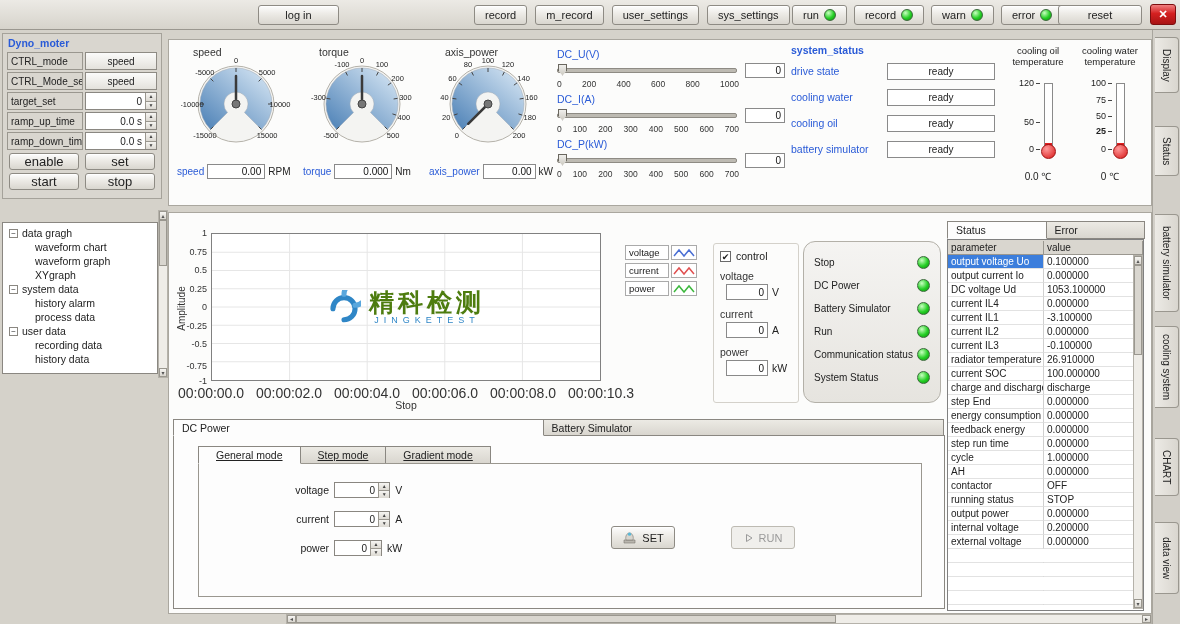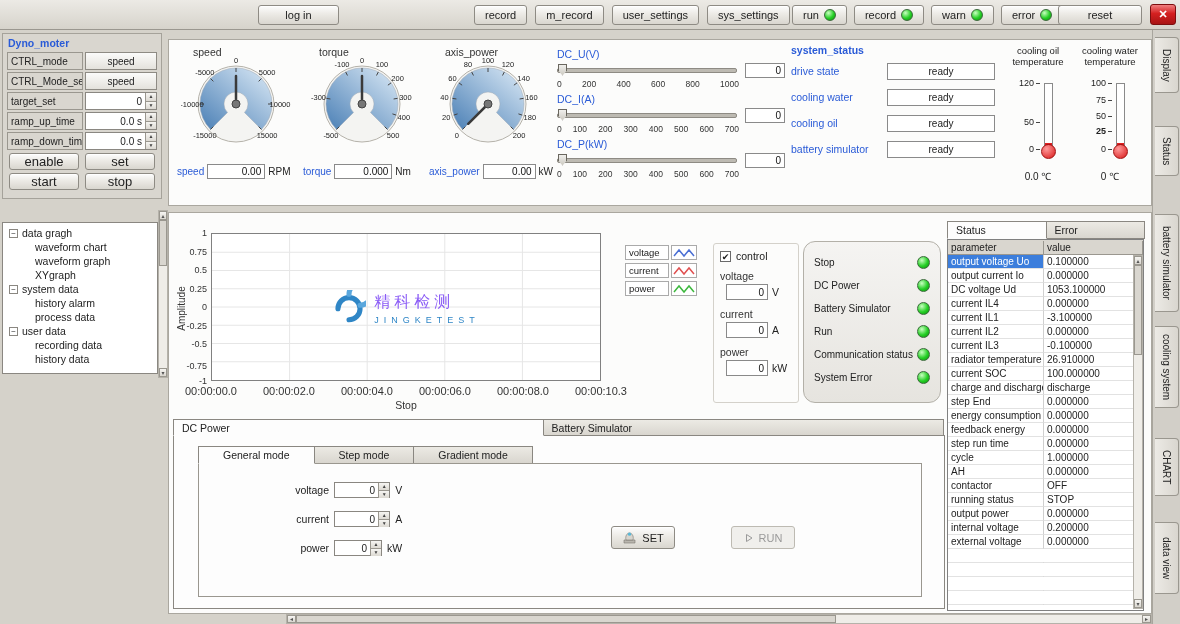--- a/index.html
+++ b/index.html
@@ -82,24 +82,24 @@
   
   .side-strip{position:absolute;right:0;top:30px;width:28px;height:594px;background:#d2cfc8;border-left:1px solid #a8a59d;}
   .side-tab{position:absolute;left:2px;width:24px;background:linear-gradient(to right,#eceae5,#d9d6cf);border:1px solid #9a978f;border-left:none;border-radius:0 4px 4px 0;writing-mode:vertical-rl;font-size:10px;color:#222;display:flex;align-items:center;justify-content:center;cursor:pointer;}
   
   .bottom-panel{position:absolute;left:168px;top:212px;width:984px;height:402px;background:#fcfcfb;border:1px solid #aaa79f;}
   
   .chart-area{position:absolute;left:4px;top:12px;width:534px;height:192px;}
   .amp-label{position:absolute;left:-14px;top:78px;font-size:10px;color:#333;transform:rotate(-90deg);}
   .plot{position:absolute;left:38px;top:8px;width:390px;height:148px;background:#fff;border:1px solid #808080;}
   .ytick{position:absolute;width:28px;text-align:right;font-size:9px;color:#333;transform:translateY(-50%);left:6px;}
-  .xtick{position:absolute;font-size:11px;color:#333;transform:translateX(-50%);top:160px;white-space:nowrap;}
+  .xtick{position:absolute;font-size:14px;color:#333;transform:translateX(-50%);top:160px;white-space:nowrap;}
   .time-label{position:absolute;left:38px;width:390px;text-align:center;top:174px;font-size:10.5px;color:#333;}
   .watermark{position:absolute;left:0;top:0;right:0;bottom:0;display:flex;align-items:center;justify-content:center;gap:8px;pointer-events:none;}
-  .wm-cn{font-size:16px;font-weight:normal;color:#8b5cf6;letter-spacing:4px;line-height:26px;}
+  .wm-cn{font-size:25px;font-weight:bold;color:#4d7c0f;letter-spacing:4px;line-height:26px;}
   .wm-en{font-size:9px;color:#2f86c6;letter-spacing:5px;text-align:center;}
   .legend{position:absolute;left:452px;top:20px;}
   .lg-row{display:flex;align-items:center;gap:2px;margin-bottom:3px;cursor:pointer;}
   .lg-label{width:44px;height:15px;border:1px solid #aaa;background:#fff;font-size:9.5px;display:flex;align-items:center;padding-left:3px;}
   .lg-icon{width:26px;height:15px;border:1px solid #aaa;background:#fff;display:flex;align-items:center;justify-content:center;}
   
   .ctrl-group{position:absolute;left:544px;top:30px;width:86px;height:160px;border:1px solid #d4d1ca;border-radius:3px;padding:6px 6px;}
   .cg-check{display:flex;align-items:center;gap:5px;font-size:10.5px;margin-bottom:8px;cursor:pointer;}
   .cb{width:11px;height:11px;border:1px solid #6a6a6a;background:#fff;font-size:9px;line-height:10px;text-align:center;color:#222;flex:none;}
   .cg-row{margin-bottom:8px;}
@@ -126,21 +126,21 @@
   .tcell.sel{background:#3c7edc;color:#fff;}
   
   .dc-tabs{position:absolute;left:4px;top:206px;width:772px;height:190px;}
   .dc-tab-row{display:flex;height:17px;}
   .dc-tab{border:1px solid #8a8781;background:linear-gradient(#eceae4,#d9d6cf);font-size:10.5px;display:flex;align-items:center;padding-left:8px;cursor:pointer;}
   .dc-tab.l{width:48%;}
   .dc-tab.r{width:52%;margin-left:-1px;}
   .dc-tab.active{background:#fdfdfd;border-bottom-color:#fdfdfd;z-index:2;}
   .dc-content{position:absolute;left:0;top:16px;right:0;bottom:0;border:1px solid #8a8781;background:#fdfdfd;}
   .mode-tabs{position:absolute;left:24px;top:10px;height:18px;display:flex;}
-  .mtab{display:inline-flex;align-items:center;padding:0 24px;border:1px solid #8a8781;background:linear-gradient(#eceae4,#d9d6cf);font-size:10.5px;margin-right:-1px;cursor:pointer;}
+  .mtab{display:inline-flex;align-items:center;padding:0 17px;border:1px solid #8a8781;background:linear-gradient(#eceae4,#d9d6cf);font-size:10.5px;margin-right:-1px;cursor:pointer;text-decoration:underline;}
   .mtab.active{background:#fdfdfd;border-bottom-color:#fdfdfd;z-index:2;}
   .mode-content{position:absolute;left:24px;top:27px;width:724px;height:134px;border:1px solid #9a978f;background:#fdfdfd;}
   .dc-fields{position:absolute;left:84px;top:18px;}
   .dc-frow{display:flex;align-items:center;gap:5px;margin-bottom:13px;}
   .dc-flabel{width:46px;text-align:right;font-size:10.5px;color:#222;}
   .dc-spin{width:48px;height:16px;}
   .dc-funit{font-size:10.5px;}
   .set-btn{position:absolute;left:412px;top:62px;width:64px;height:23px;font-size:11px;}
   .run-btn{position:absolute;left:532px;top:62px;width:64px;height:23px;font-size:11px;background:#f0efec;border:1px solid #bdbab2;color:#9a9a9a;box-shadow:none;}
 </style>
@@ -619,21 +619,21 @@
         </div>
         <div class="lp-row">
           <span class="lp-label">Run</span>
           <span class="led big"></span>
         </div>
         <div class="lp-row">
           <span class="lp-label">Communication status</span>
           <span class="led big"></span>
         </div>
         <div class="lp-row">
-          <span class="lp-label">System Error</span>
+          <span class="lp-label">System Status</span>
           <span class="led big"></span>
         </div>
       </div>
 
     <div class="right-table">
       <div class="tab-row">
         <div class="tab active">Status</div>
         <div class="tab">Error</div>
       </div>
       <div class="tbl">

